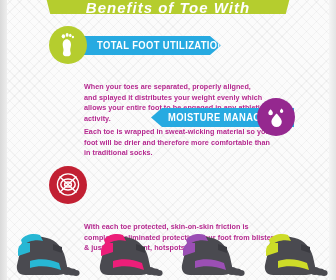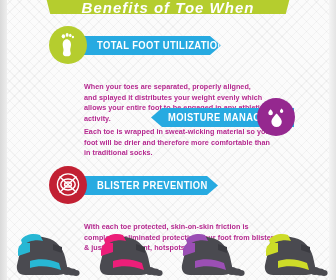--- a/index.html
+++ b/index.html
@@ -149,21 +149,21 @@
 </style>
 </head>
 <body>
 
 <div id="page">
 
   <div class="gutter left"></div>
   <div class="gutter right"></div>
 
   <div class="top-ribbon">
-    <div class="ribbon-text">Benefits of Toe When</div>
+    <div class="ribbon-text">Benefits of Toe With</div>
   </div>
 
   <div class="section" id="sec-foot">
     <div class="badge">
       <svg width="26" height="26" viewBox="0 0 26 26" aria-hidden="true">
         <path d="M11.7 7.2c2.6 0 4.3 2.4 4.3 5.4 0 2.3-.8 3.6-.8 5.5 0 1.6.6 2.6.6 3.6 0 1.6-1.5 2.6-3.9 2.6s-4-1-4-2.6c0-1 .6-2 .6-3.6 0-1.9-.8-3.2-.8-5.5 0-3 1.5-5.4 4-5.4z" fill="#ffffff"></path>
         <ellipse cx="8.4" cy="4.3" rx="1.7" ry="2.1" fill="#ffffff"></ellipse>
         <ellipse cx="12.1" cy="2.9" rx="1.5" ry="1.9" fill="#ffffff"></ellipse>
         <ellipse cx="15.3" cy="3.4" rx="1.3" ry="1.6" fill="#ffffff"></ellipse>
         <ellipse cx="17.9" cy="5.0" rx="1.1" ry="1.3" fill="#ffffff"></ellipse>
@@ -194,23 +194,20 @@
       <svg width="28" height="28" viewBox="0 0 28 28" aria-hidden="true">
         <g fill="none" stroke="#ffffff" stroke-width="1.5">
           <ellipse cx="14" cy="13.5" rx="7.2" ry="5.6"></ellipse>
           <ellipse cx="14" cy="13.5" rx="3.4" ry="2.6"></ellipse>
           <line x1="5.5" y1="5.5" x2="22.5" y2="21.5"></line>
           <line x1="22.5" y1="5.5" x2="5.5" y2="21.5"></line>
         </g>
         <circle cx="14" cy="13.5" r="10.6" fill="none" stroke="#ffffff" stroke-width="1.3"></circle>
       </svg>
     </div>
-    <div class="banner point-right">
-      <span class="banner-label">BLISTER PREVENTION</span>
-    </div>
     <div class="body-text">With each toe protected, skin-on-skin friction is completely eliminated protecting your foot from blisters &amp; just as important, hotspots.</div>
   </div>
 
   <div id="socks-row">
 
     <div class="sock">
       <svg viewBox="0 0 74 50" aria-hidden="true">
         <path d="M14 18 C14 9, 22 5, 31 6 L40 8 C49 10, 56 18, 58 27 L60 36 C61 42, 57 45, 51 45 L18 45 C12 45, 9 41, 10 35 Z" fill="#4a4a50"></path>
         <path d="M14 10 C18 4, 27 3, 33 5 L36 11 C29 9, 20 11, 16 16 Z" fill="#27b7d4"></path>
         <path d="M11 21 C11 16, 14 13, 19 13 L23 13 L23 22 L11 26 Z" fill="#27b7d4"></path>

